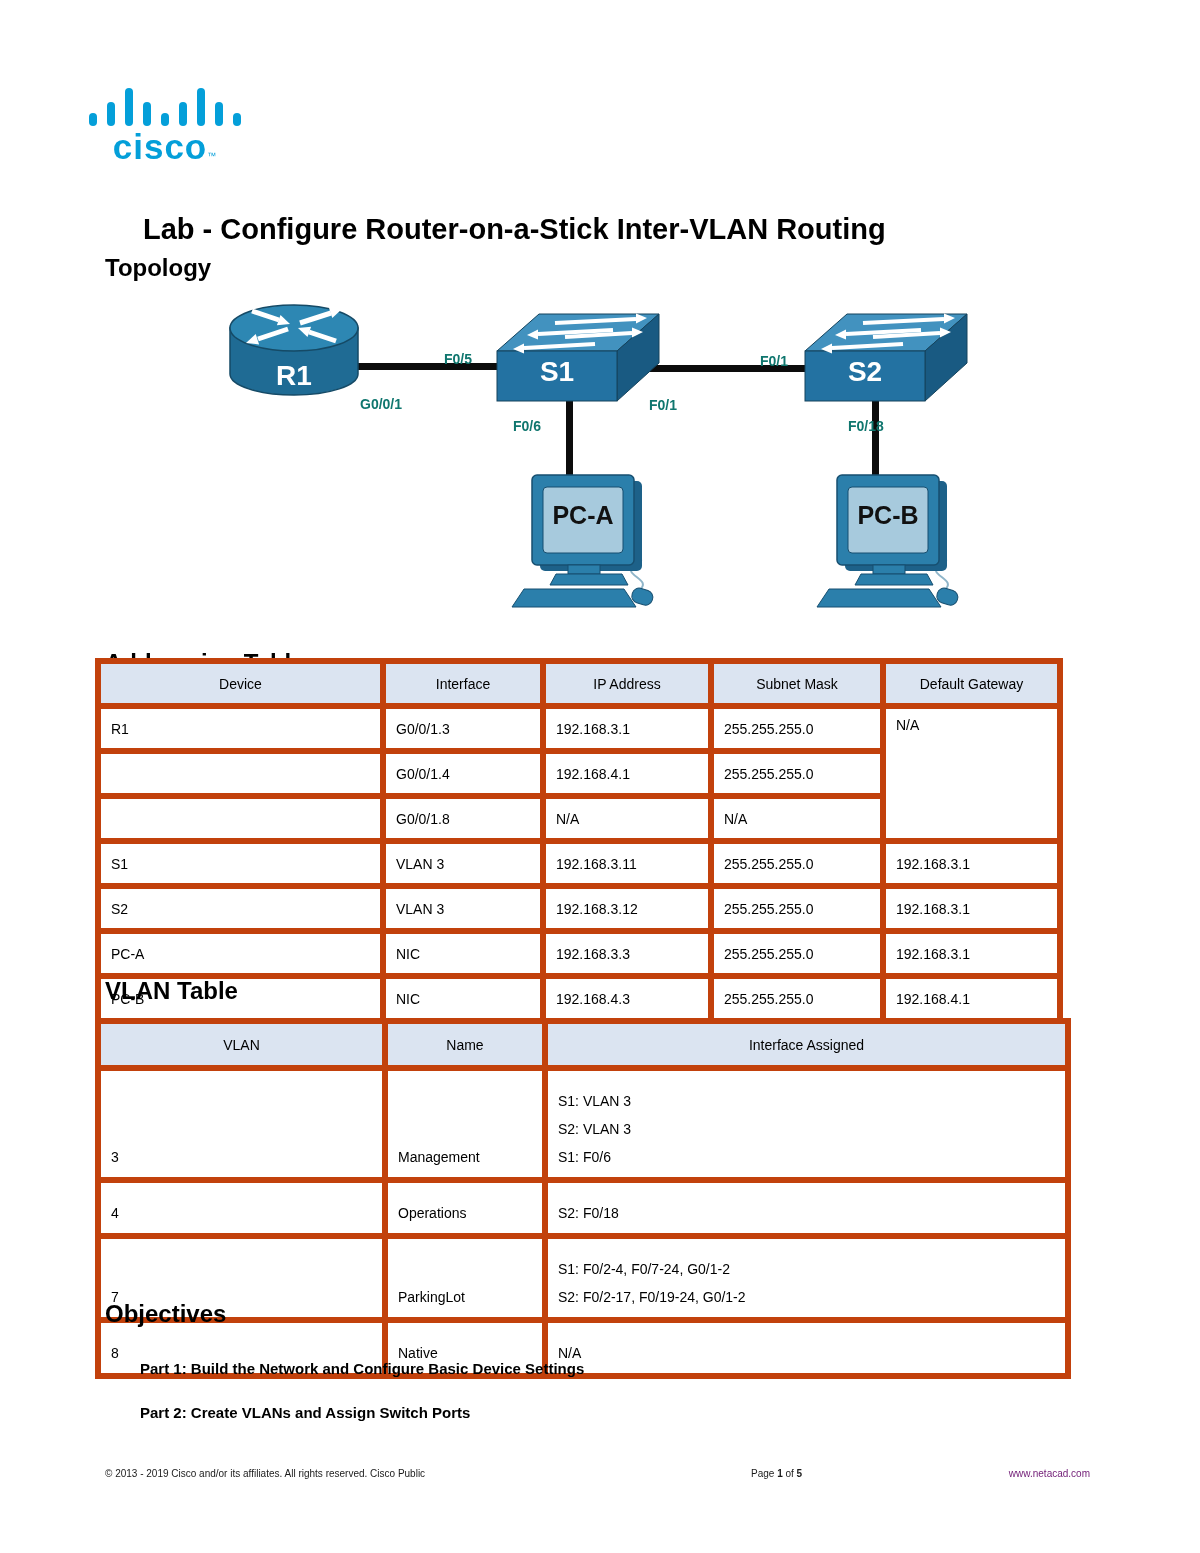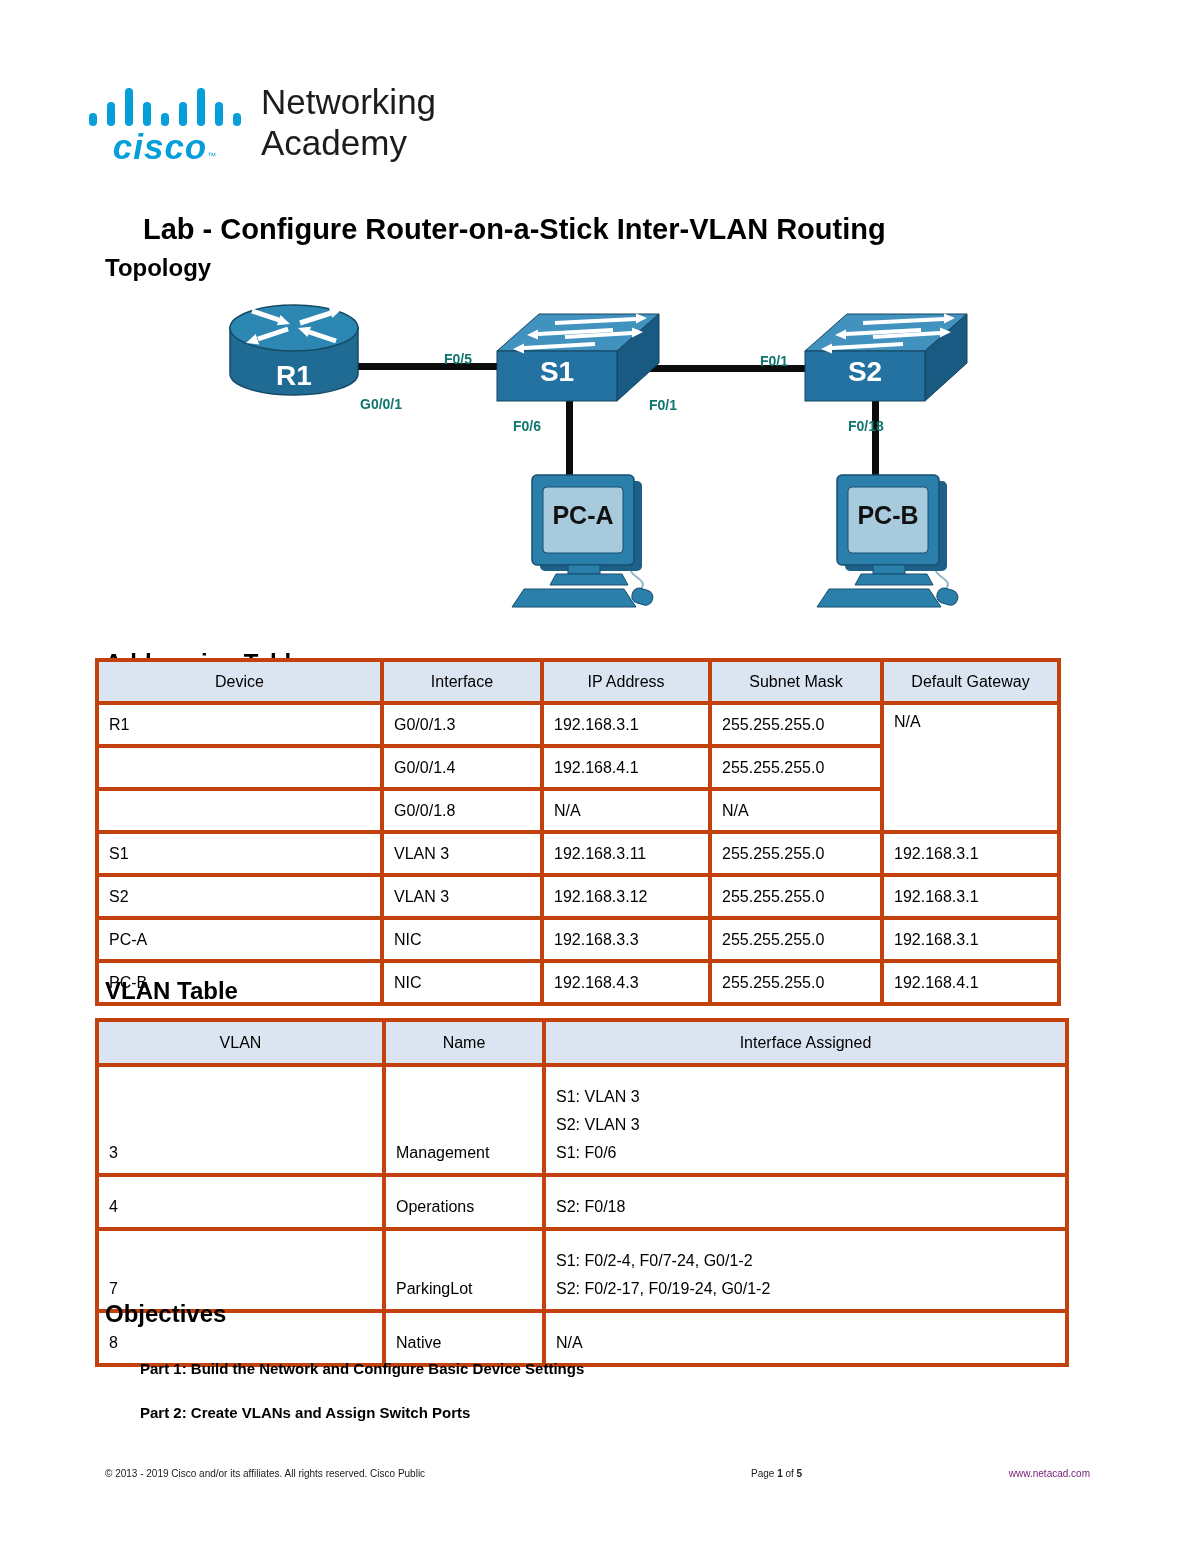--- a/index.html
+++ b/index.html
@@ -11,21 +11,21 @@
   .abs{position:absolute;}
 
   
   .logo{position:absolute;left:85px;top:86px;display:flex;align-items:flex-start;}
   .logo-mark{width:160px;display:flex;flex-direction:column;align-items:center;}
   .bars{display:flex;align-items:flex-end;justify-content:space-between;width:152px;height:40px;}
   .bars span{display:block;width:8px;border-radius:4px;background:#049fd9;}
   .bars span:nth-child(1),.bars span:nth-child(5),.bars span:nth-child(9){height:13px;}
   .bars span:nth-child(2),.bars span:nth-child(4),.bars span:nth-child(6),.bars span:nth-child(8){height:24px;}
   .bars span:nth-child(3),.bars span:nth-child(7){height:38px;}
-  .brand{font-size:35px;font-weight:bold;color:#049fd9;letter-spacing:1px;line-height:1;margin-top:3px;font-style:italic;}
+  .brand{font-size:35px;font-weight:bold;color:#049fd9;letter-spacing:1px;line-height:1;margin-top:3px;}
   .brand .tm{font-size:9px;font-weight:normal;vertical-align:baseline;}
   .logo-text{margin-left:16px;font-size:35px;line-height:1.17;color:#1b1c1e;margin-top:-4px;}
 
   
   .title{left:105px;top:194px;font-size:29px;font-weight:bold;white-space:nowrap;margin-left:38px;}
   h2{margin:0;font-size:24px;font-weight:bold;}
   .h-top{left:105px;top:254px;}
   .h-addr{left:105px;top:649px;}
   .h-vlan{left:105px;top:977px;}
   .h-obj{left:105px;top:1300px;}
@@ -53,21 +53,21 @@
   .port{position:absolute;font-size:14px;font-weight:bold;white-space:nowrap;color:#0f766e;margin-top:20px;}
   .prt-f05{left:444px;top:36px;}
   .prt-g001{left:360px;top:81px;}
   .prt-f01a{left:649px;top:82px;}
   .prt-f01b{left:760px;top:38px;}
   .prt-f06{left:513px;top:103px;}
   .prt-f018{left:848px;top:103px;}
 
   
   table{border-collapse:collapse;position:absolute;table-layout:fixed;}
-  td,th{border:4px solid #c2410c;font-size:16px;font-weight:normal;overflow:hidden;}
+  td,th{border:6px solid #c2410c;font-size:14px;font-weight:normal;overflow:hidden;}
   th{background:#dbe4f1;text-align:center;vertical-align:middle;height:39px;padding:0 4px;}
   .tbl-addr{left:95px;top:658px;width:962px;}
   .tbl-addr td{height:35px;vertical-align:middle;padding:2px 8px 2px 10px;text-align:left;}
   .tbl-addr td.gw-merged{vertical-align:top;padding-top:8px;}
   .tbl-vlan{left:95px;top:1018px;width:970px;}
   .tbl-vlan th{height:41px;}
   .tbl-vlan td{vertical-align:bottom;padding:16px 8px 6px 10px;text-align:left;line-height:28px;}
   .pre{white-space:pre-line;}
   .rh1{height:92px;}.rh2{height:31px;}.rh3{height:70px;}.rh4{height:33px;}
 
@@ -90,24 +90,20 @@
           <span></span>
           <span></span>
           <span></span>
           <span></span>
           <span></span>
           <span></span>
           <span></span>
           <span></span>
       </div>
       <div class="brand"><span>cisco</span><span class="tm">™</span></div>
-    </div>
-    <div class="logo-text">
-      <div>Networking</div>
-      <div>Academy</div>
     </div>
   </header>
 
   <h1 class="abs title">Lab - Configure Router-on-a-Stick Inter-VLAN Routing</h1>
   <h2 class="abs h-top">Topology</h2>
 
   <div class="abs diagram">
     <div class="link lnk-r1s1"></div>
     <div class="link lnk-s1s2"></div>
     <div class="link lnk-s1pca"></div>

